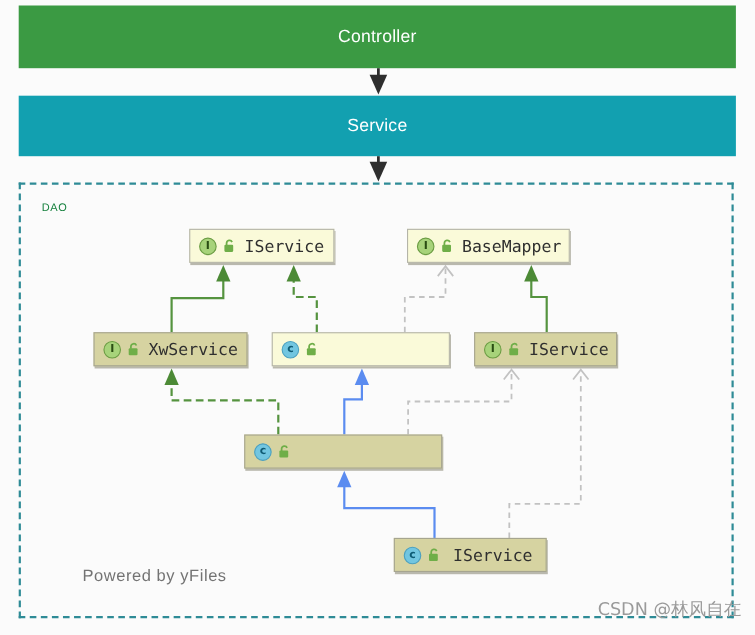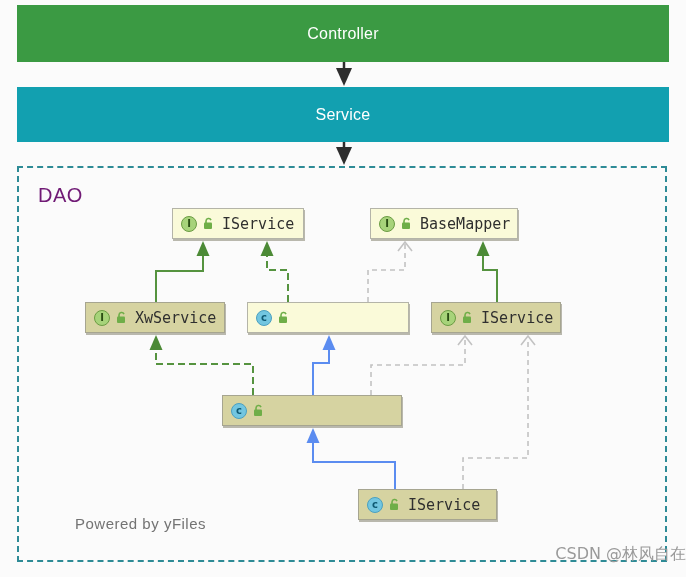--- a/index.html
+++ b/index.html
@@ -19,28 +19,28 @@
   .bar.controller{top:5px;height:57px;background:#3b9a43;}
   .bar.service{top:87px;height:55px;background:#12a0b0;}
 
   
   .dao-box{
     position:absolute;left:17px;top:166px;width:650px;height:396px;
     border:2px dashed #2e8b96;box-sizing:border-box;background:transparent;
   }
   .dao-label{
     position:absolute;left:38px;top:184px;
-    font-size:20px;color:#701a75;letter-spacing:.5px;
+    font-size:10px;color:#15803d;letter-spacing:.5px;
   }
   .powered{
     position:absolute;left:75px;top:515px;
     font-size:15px;color:#737373;letter-spacing:.5px;
   }
   .watermark{
-    position:absolute;right:0;top:544px;
+    position:absolute;right:12px;top:544px;
     font-size:16px;color:#9a9a9a;
     font-family:"DejaVu Sans","Liberation Sans",sans-serif;
   }
 
   
   svg.edges{position:absolute;left:0;top:0;width:686px;height:577px;pointer-events:none;}
   .e-green{stroke:#55933f;stroke-width:2;fill:none;}
   .e-green-d{stroke:#55933f;stroke-width:2;fill:none;stroke-dasharray:7 4;}
   .e-blue{stroke:#5b8cf0;stroke-width:2;fill:none;}
   .e-gray-d{stroke:#c2c2c2;stroke-width:1.6;fill:none;stroke-dasharray:5 4;}
@@ -55,21 +55,21 @@
     position:absolute;height:31px;box-sizing:border-box;
     display:flex;align-items:center;padding:0 6px 0 8px;
     border:1px solid #b4b4a8;
     box-shadow:1px 2px 0 rgba(120,118,95,.5);
     font-family:"DejaVu Sans Mono","Liberation Mono",monospace;
     font-size:15px;font-weight:500;color:#2f2f2f;
     cursor:default;
   }
   .node.cream{background:#fafad9;}
   .node.tan{background:#d6d3a1;border-color:#a6a590;}
-  .node .label{flex:1;white-space:nowrap;padding:0 2px;}
+  .node .label{flex:1;text-align:center;white-space:nowrap;padding:0 2px;}
 
   .badge{
     width:16px;height:16px;border-radius:50%;flex:0 0 auto;
     display:flex;align-items:center;justify-content:center;
     font-family:"DejaVu Sans",sans-serif;font-size:10px;font-weight:bold;
     box-sizing:border-box;margin-right:4px;
   }
   .badge.iface{background:#a7d37a;border:1px solid #6b9c43;color:#2a4d13;}
   .badge.cls{background:#72c6e0;border:1px solid #4ba0c0;color:#0f5b74;}
   .lock{flex:0 0 auto;margin-right:6px;display:flex;align-items:center;}

